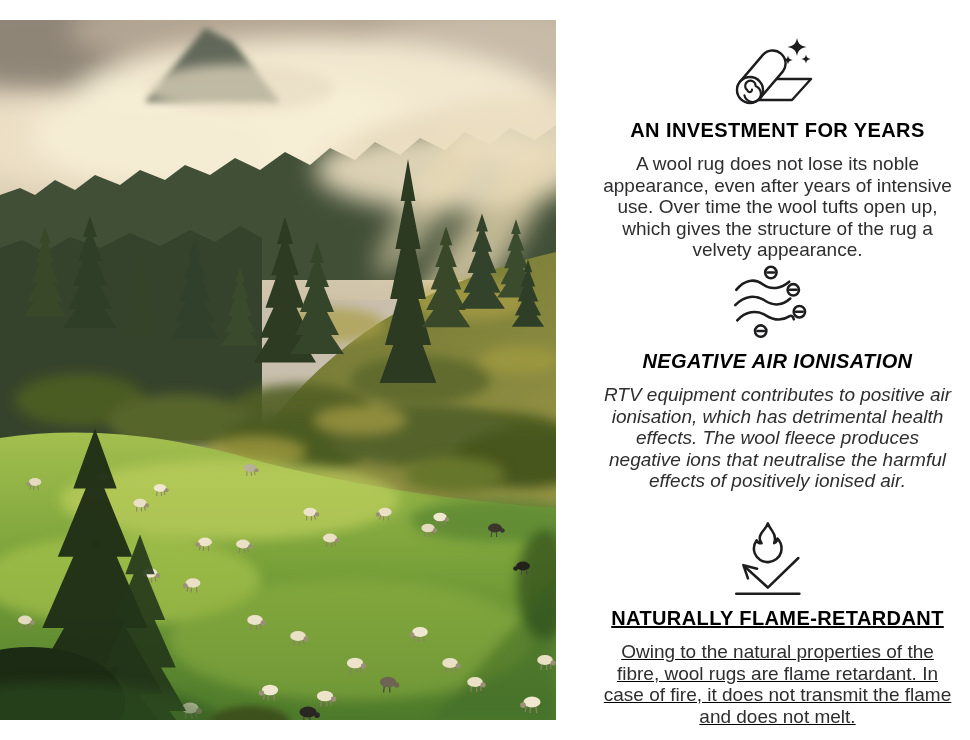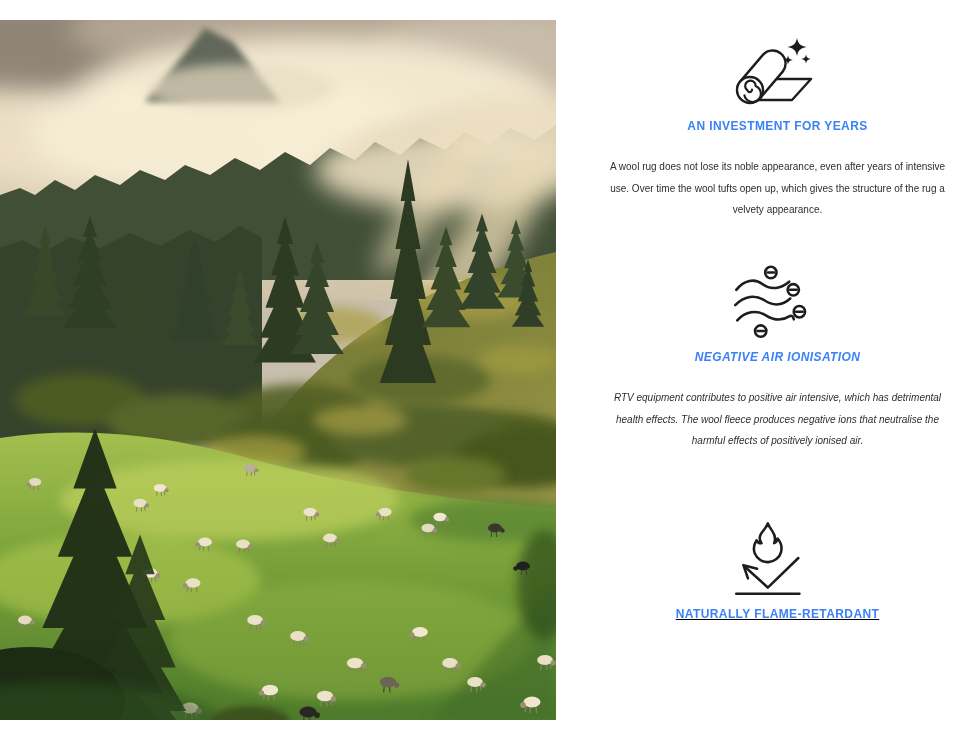--- a/index.html
+++ b/index.html
@@ -11,24 +11,24 @@
     position:absolute;left:0;top:20px;width:556px;height:700px;overflow:hidden;background:#c9bfae;
   }
   .photo svg{display:block;}
   .info-col{position:absolute;left:0;top:0;width:970px;height:740px;}
   .feature{position:absolute;left:597px;width:361px;text-align:center;}
   .f1{top:33px;}
   .f2{top:258px;font-style:italic;}
   .f3{top:515px;text-decoration:underline;}
   .icon-wrap{display:flex;justify-content:center;align-items:flex-end;}
   .feature h3{
-    margin:10px 0 0 0;font-size:12px;font-weight:700;letter-spacing:.4px;color:#3b82f6;
+    margin:10px 0 0 0;font-size:20px;font-weight:700;letter-spacing:.4px;color:#000000;
   }
   .feature p{
-    margin:23px auto 0 auto;max-width:352px;font-size:10px;line-height:21.6px;color:#2e2e30;
+    margin:11px auto 0 auto;max-width:352px;font-size:19px;line-height:21.6px;color:#2e2e30;
   }
 </style>
 </head>
 <body>
 
 <div class="photo">
   <svg width="556" height="700" viewBox="0 0 556 700">
     <defs>
       <linearGradient id="sky" x1="0" y1="0" x2="0" y2="1">
         <stop offset="0" stop-color="#b0a595"></stop>
@@ -210,28 +210,29 @@
           <path d="M44.8,14 L51.2,14"></path>
         <circle cx="70" cy="31" r="5.6"></circle>
           <path d="M66.8,31 L73.2,31"></path>
         <circle cx="76" cy="52.5" r="5.6"></circle>
           <path d="M72.8,52.5 L79.2,52.5"></path>
         <circle cx="38" cy="71.5" r="5.6"></circle>
           <path d="M34.8,71.5 L41.2,71.5"></path>
       </svg>
     </div>
     <h3>NEGATIVE AIR IONISATION</h3>
-    <p>RTV equipment contributes to positive air intensive, which has detrimental health effects. The wool fleece produces negative ions that neutralise the harmful effects of positively ionised air.</p>
+    <p>RTV equipment contributes to positive air ionisation, which has detrimental health effects. The wool fleece produces negative ions that neutralise the harmful effects of positively ionised air.</p>
   </section>
 
   <section class="feature f3">
     <div class="icon-wrap">
       <svg width="112" height="82" viewBox="0 0 110 80" fill="none" stroke="#1d1d1f" stroke-width="2.5" stroke-linejoin="round" stroke-linecap="round">
         <path d="M45,8 C43.5,13 39,15.5 37.5,20 C36.6,22.8 37.2,25.4 38.8,27.4 C37,27.8 35,26.6 34,24.6 C31.6,28.2 30.6,33.2 32.2,37.4 C34.4,43 40,46.4 45.6,46 C51.4,45.6 56.6,41.8 58,36.2 C59.2,31.2 57.4,26 54.6,22.8 C54.2,25.2 52.8,26.8 51.2,27.4 C52.6,23.6 52,19.2 49.6,15.8 C48,13.4 46,10.6 45,8 Z"></path>
         <path d="M75,42 L45,71 L23,51"></path>
         <path d="M34.5,52.5 L21,49 L25.5,62"></path>
         <path d="M14,77 L76,77"></path>
       </svg>
     </div>
     <h3>NATURALLY FLAME-RETARDANT</h3>
+    <p>Owing to the natural properties of the fibre, wool rugs are flame retardant. In case of fire, it does not transmit the flame and does not melt.</p>
   </section>
 
 </div>
 
 </body></html>

